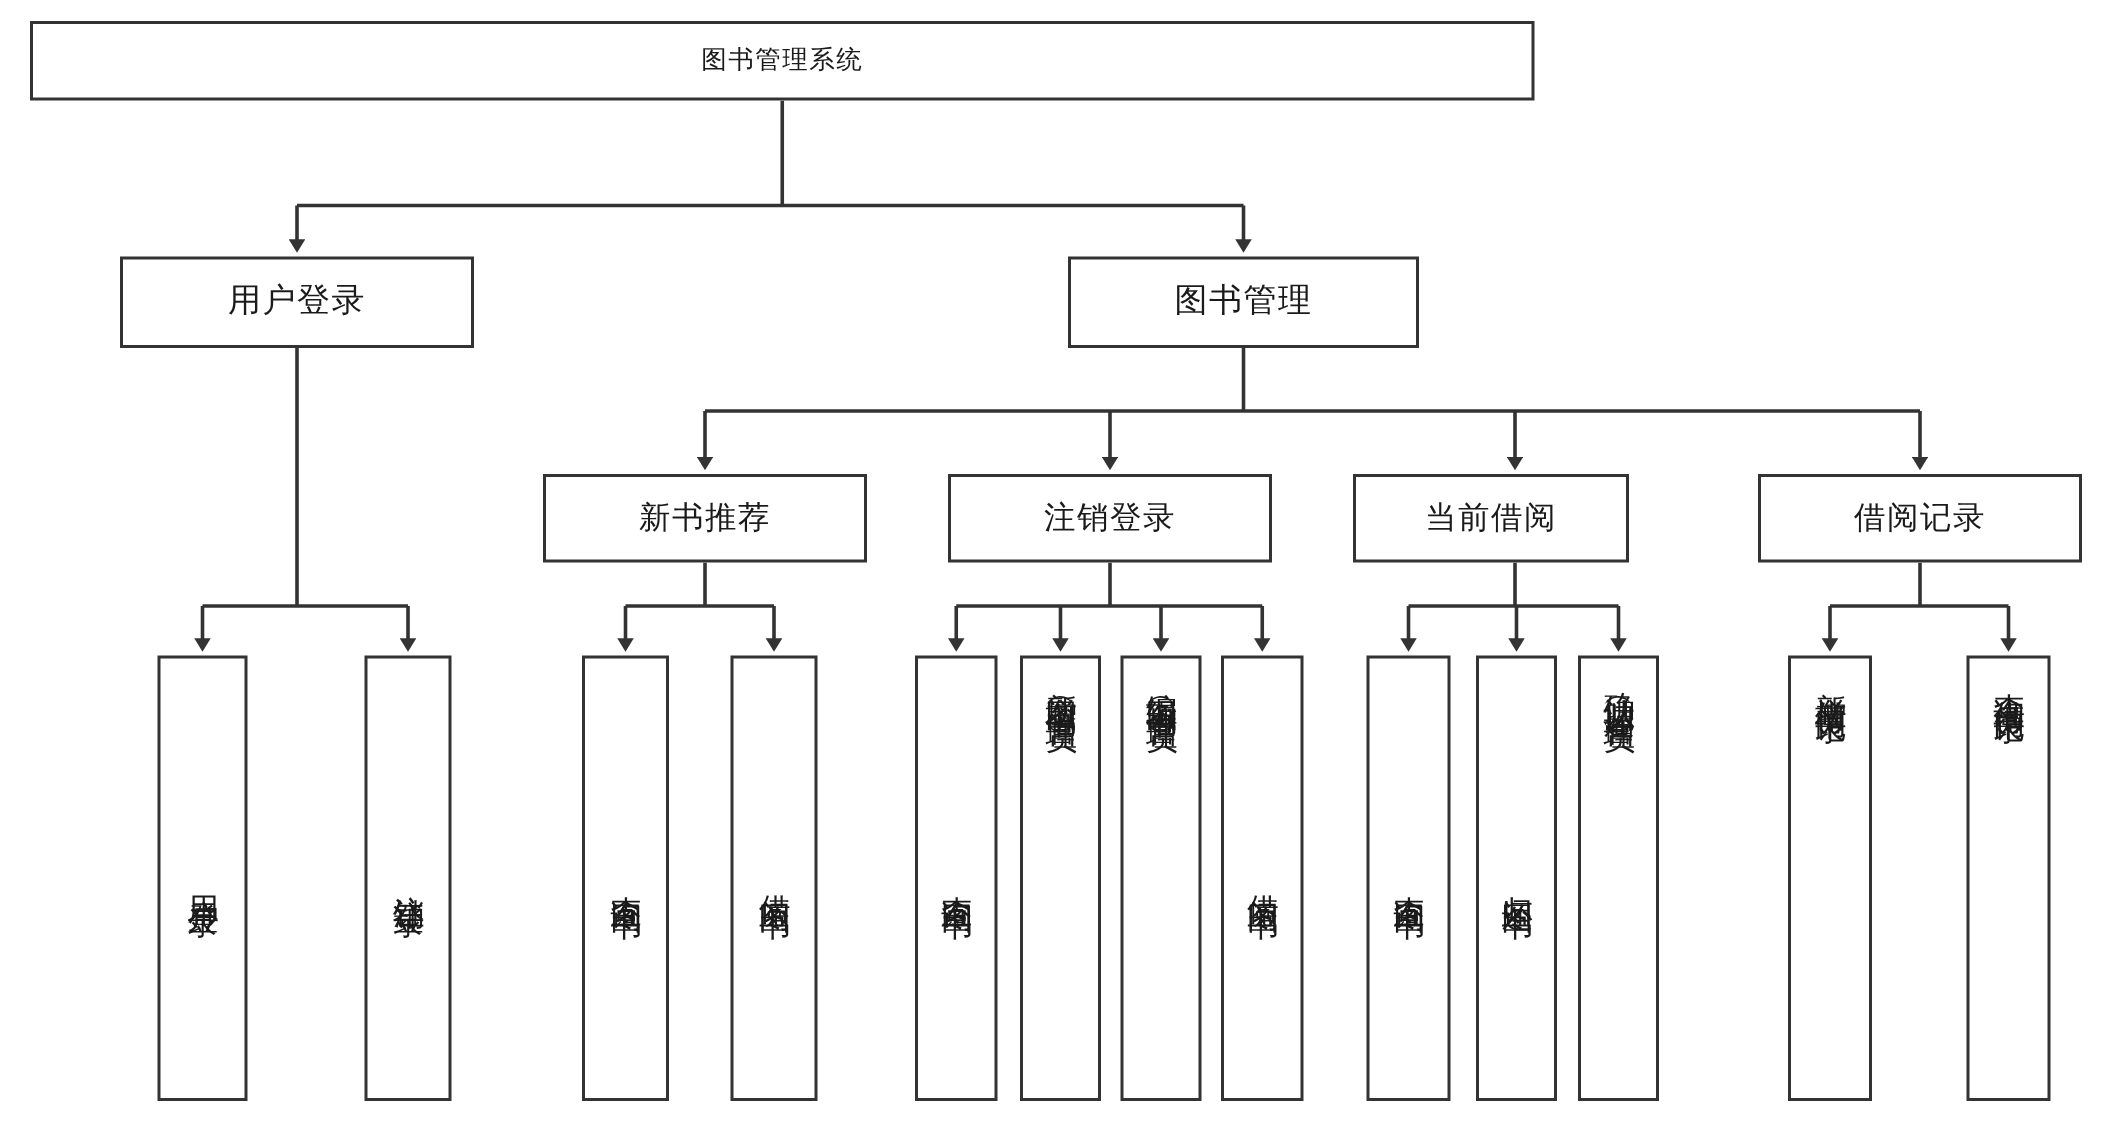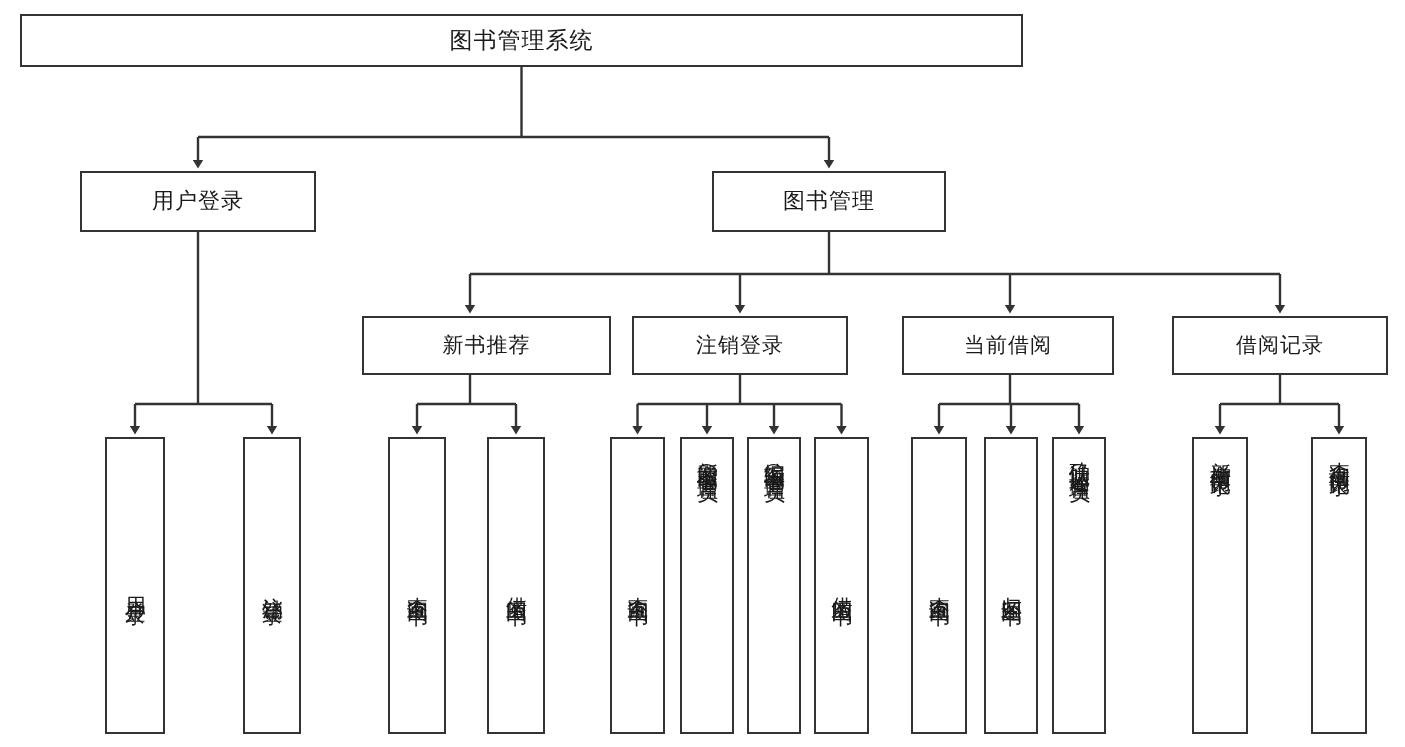--- a/index.html
+++ b/index.html
@@ -39,21 +39,21 @@
     display: block;
     text-align: center;
     line-height: 1.22;
   }
   
   .node.horiz .label {
     writing-mode: horizontal-tb;
     white-space: nowrap;
     letter-spacing: 1px;
   }
-  .node.root .label { font-size: 23px; text-align: right; }
+  .node.root .label { font-size: 17px; text-align: right; }
   .node.mid  .label { font-size: 22px; }
   .node.sub  .label { font-size: 21px; }
 
   
   .node.leaf {
     align-items: flex-start;
     justify-content: center;
     padding-top: 6px;
   }
   .node.leaf .label {
@@ -131,27 +131,27 @@
   <div id="node-layer">
       <div class="node horiz root" style="left: 20px; top: 14px; width: 1003px; height: 53px;">
         <span class="label">图书管理系统</span>
       </div>
       <div class="node horiz mid" style="left: 80px; top: 171px; width: 236px; height: 61px;">
         <span class="label">用户登录</span>
       </div>
       <div class="node horiz mid" style="left: 712px; top: 171px; width: 234px; height: 61px;">
         <span class="label">图书管理</span>
       </div>
-      <div class="node horiz sub" style="left: 362px; top: 316px; width: 249px; height: 59px;">
+      <div class="node horiz sub" style="left: 362px; top: 316px; width: 216px; height: 59px;">
         <span class="label">新书推荐</span>
       </div>
       <div class="node horiz sub" style="left: 632px; top: 316px; width: 216px; height: 59px;">
         <span class="label">注销登录</span>
       </div>
-      <div class="node horiz sub" style="left: 902px; top: 316px; width: 212px; height: 59px;">
+      <div class="node horiz sub" style="left: 902px; top: 316px; width: 184px; height: 59px;">
         <span class="label">当前借阅</span>
       </div>
       <div class="node horiz sub" style="left: 1172px; top: 316px; width: 216px; height: 59px;">
         <span class="label">借阅记录</span>
       </div>
       <div class="node leaf mid-anchor" style="left: 105px; top: 437px; width: 60px; height: 297px;">
         <span class="label">用户登录</span>
       </div>
       <div class="node leaf mid-anchor" style="left: 243px; top: 437px; width: 58px; height: 297px;">
         <span class="label">注销登录</span>

